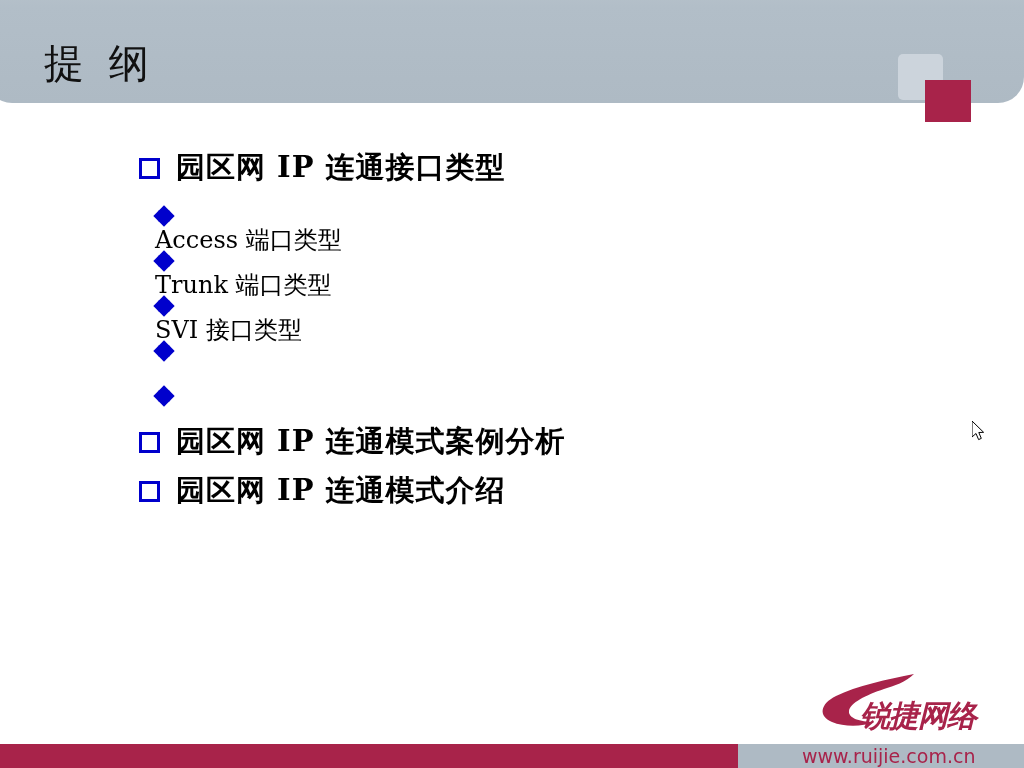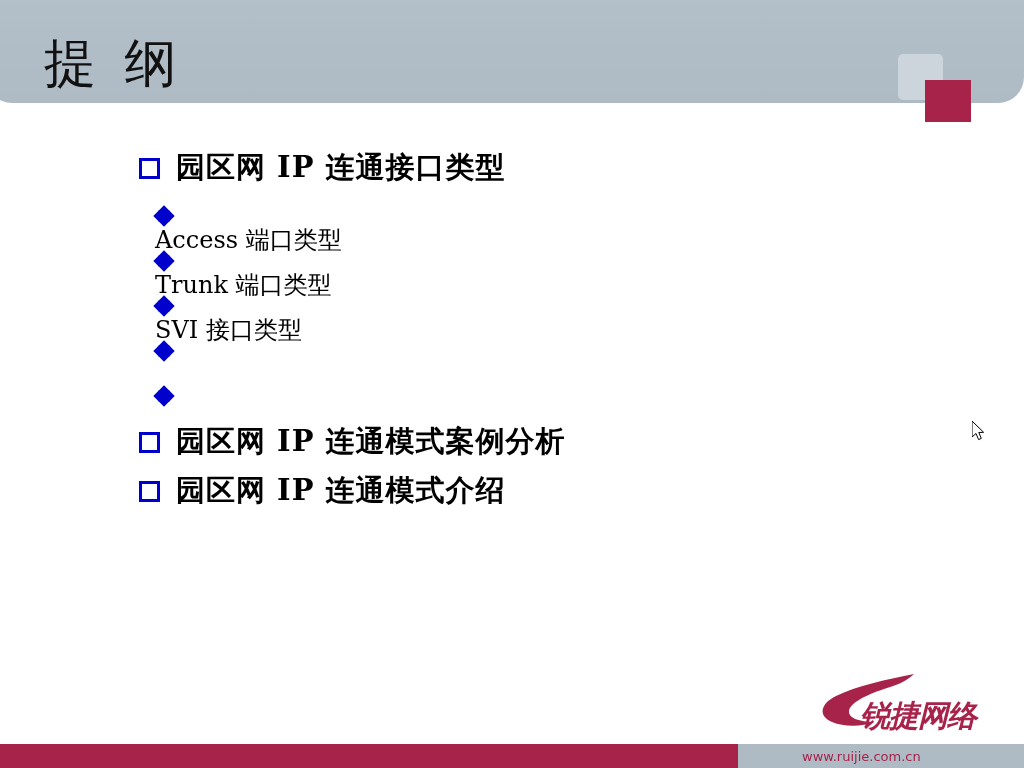--- a/index.html
+++ b/index.html
@@ -34,21 +34,21 @@
     background: linear-gradient(180deg, #b7c2cb 0%, #b2bec8 18%, #aebac4 100%);
     border-bottom-left-radius: 26px;
     border-bottom-right-radius: 26px;
   }
 
   .header-title {
     position: absolute;
     left: 44px;
     top: 40px;
     font-family: "DejaVu Serif", "Liberation Serif", serif;
-    font-size: 52px;
+    font-size: 40px;
     line-height: 46px;
     letter-spacing: 6px;
     color: #111111;
     white-space: nowrap;
   }
 
   
   .deco-square-light {
     position: absolute;
     left: 898px;
@@ -200,21 +200,21 @@
     top: 744px;
     width: 286px;
     height: 24px;
     background: #aebac4;
   }
   .footer-url {
     position: absolute;
     left: 802px;
     top: 745px;
     font-family: "DejaVu Sans", "Liberation Sans", sans-serif;
-    font-size: 13px;
+    font-size: 19px;
     line-height: 23px;
     color: #a8234a;
     white-space: nowrap;
     text-align: right;
   }
 
   
   .cursor {
     position: absolute;
     left: 972px;

